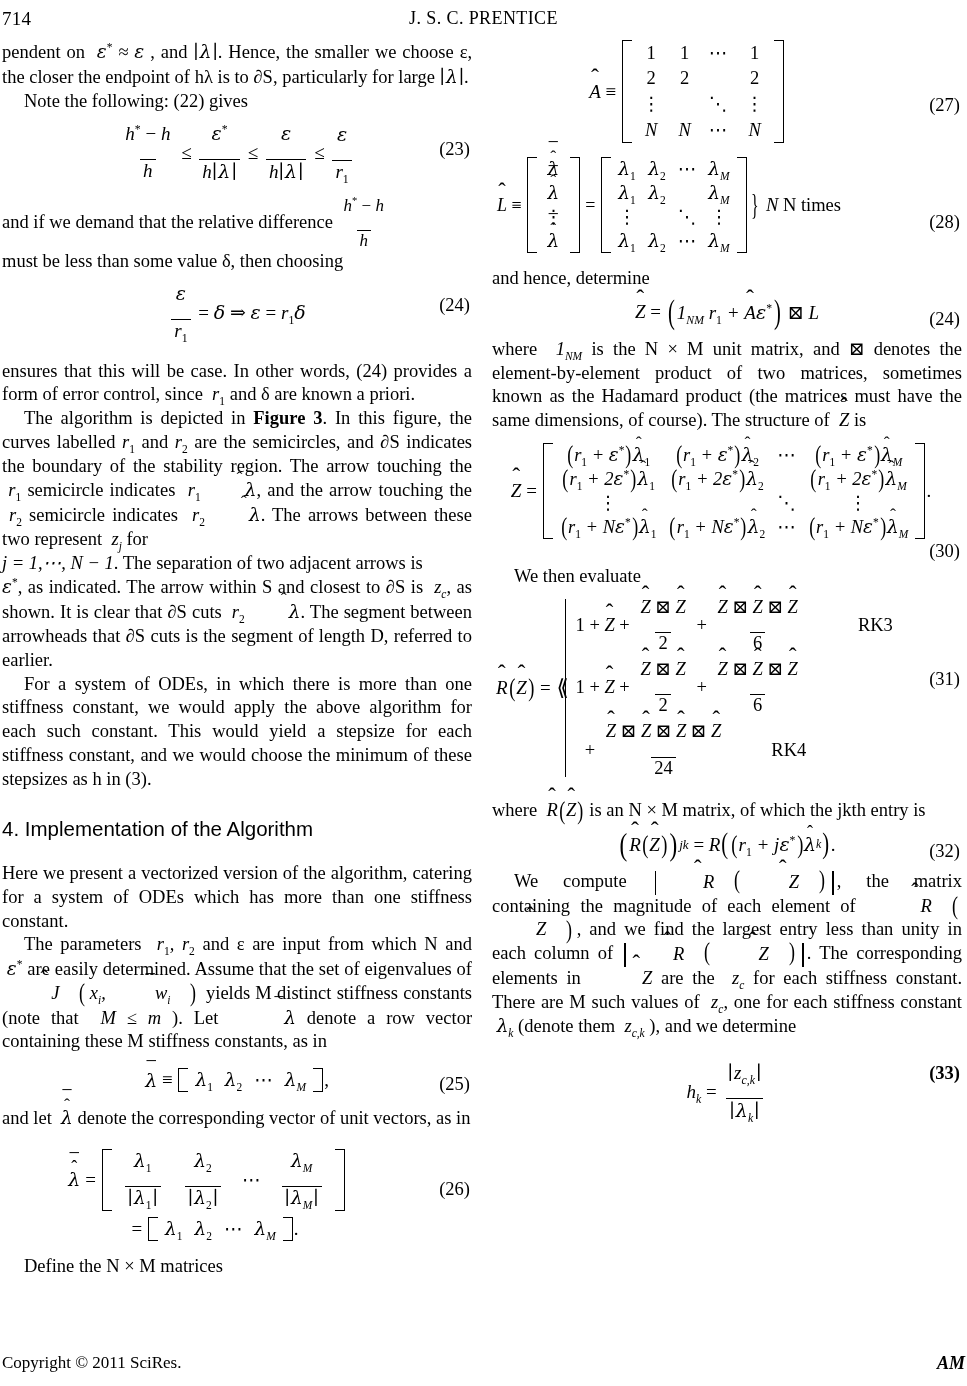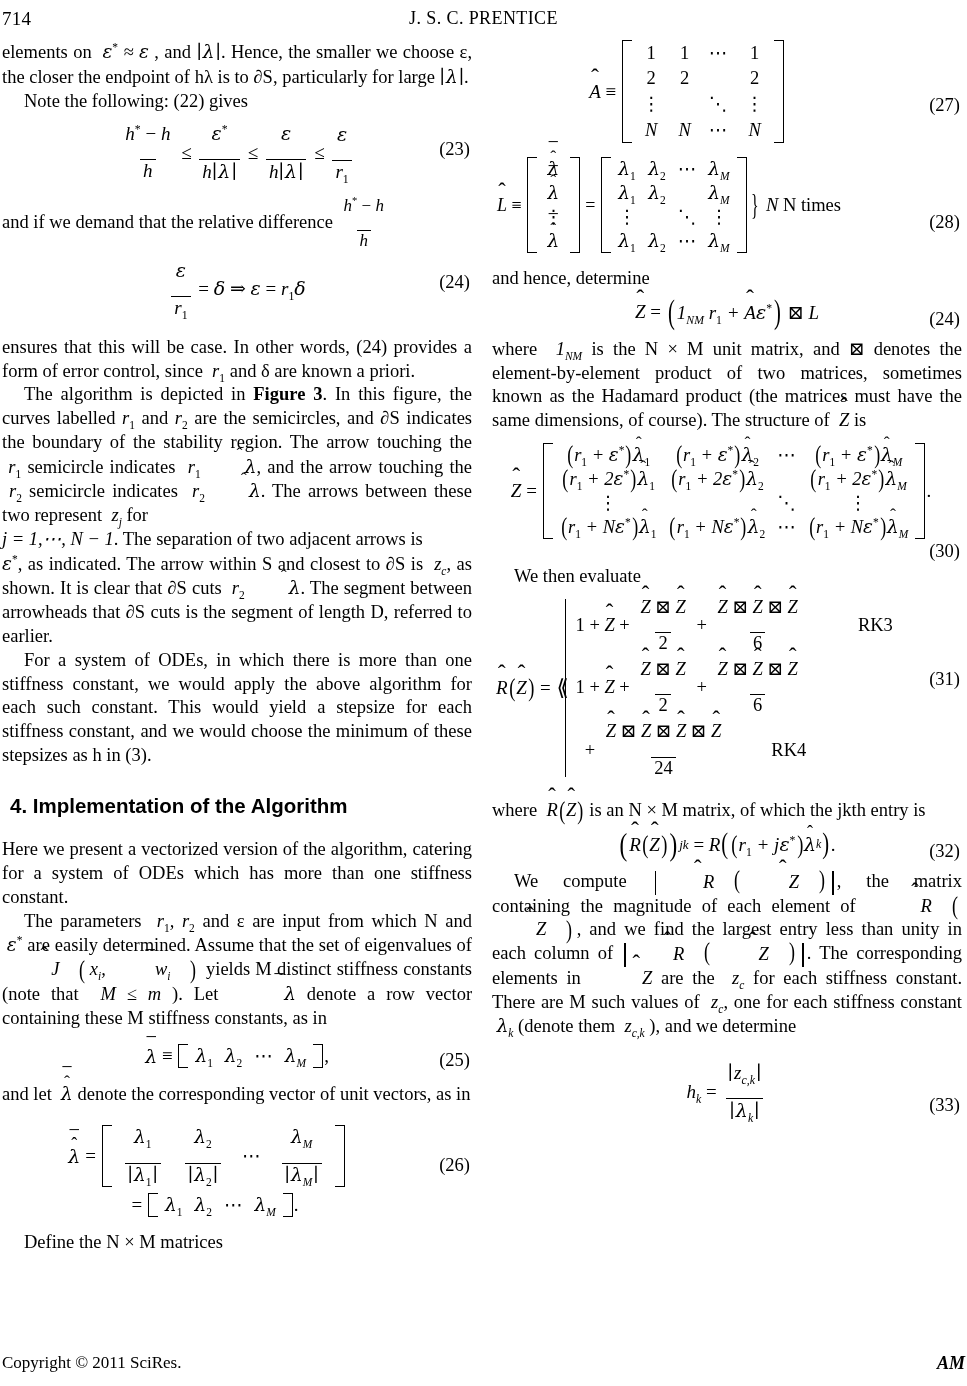--- a/index.html
+++ b/index.html
@@ -60,22 +60,22 @@
     line-height: 1.285;
     text-align: justify;
     text-justify: inter-word;
     hyphens: manual;
   }
   p.indent { text-indent: 22px; }
 
   h2.section {
     font-family: "Liberation Sans", "DejaVu Sans", sans-serif;
     font-size: 20.5px;
-    font-weight: bold;
-    margin: 26px 0 20px 8px;
+    font-weight: normal;
+    margin: 26px 0 20px 0;
     line-height: 1.2;
   }
 
   
   .m { font-style: italic; font-family: "Liberation Serif","DejaVu Serif",serif; }
   .gr { font-family: "DejaVu Serif", serif; font-style: italic; }
   sub.s, sup.s { font-size: .62em; font-style: normal; line-height: 0; }
   sub.si { font-size: .62em; font-style: italic; line-height: 0; }
 
   .eqline {
@@ -240,21 +240,21 @@
 <div class="page">
 
   <div class="runhead">
     <div class="folio">714</div>
     <div class="author">J. S. C. PRENTICE</div>
   </div>
 
   <div class="col col-left">
 
     <p class="body">
-      <span>elements on</span>
+      <span>pendent on</span>
       <span class="m">&nbsp;<span class="gr">ε</span><sup class="s">*</sup> ≈ <span class="gr">ε</span>&nbsp;</span><span>, and</span>
       <span class="m abs"><span class="gr">λ</span></span><span>. Hence, the smaller we choose ε, the closer the endpoint of hλ is to ∂S, particularly for large</span>
       <span class="m abs"><span class="gr">λ</span></span><span>.</span>
     </p>
 
     <p class="body indent">
       <span>Note the following: (22) gives</span>
     </p>
 
     <div class="sp10"></div>
@@ -283,20 +283,21 @@
       <div class="eqno" style="top:16px;">(23)</div>
     </div>
     <div class="sp14"></div>
 
     <p class="body">
       <span>and if we demand that the relative difference</span>
       <span class="frac" style="font-size:17px;">
         <span class="num"><span class="m">h</span><sup class="s">*</sup> − <span class="m">h</span></span>
         <span class="den"><span class="m">h</span></span>
       </span><br>
+      <span>must be less than some value δ, then choosing</span>
     </p>
 
     <div class="sp10"></div>
     <div class="eqline">
       <div class="eqbox" style="font-size:19px;">
         <span class="frac">
           <span class="num"><span class="gr">ε</span></span>
           <span class="den"><span class="m">r</span><sub class="s">1</sub></span>
         </span>
         <span>&nbsp;=&nbsp;<span class="gr">δ</span> ⇒ <span class="gr">ε</span> = <span class="m">r</span><sub class="s">1</sub><span class="gr">δ</span></span>
@@ -733,21 +734,21 @@
     <div class="sp24"></div>
     <div class="eqline">
       <div class="eqbox" style="font-size:19px;">
         <span class="m">h<sub class="si">k</sub></span>
         <span>&nbsp;=&nbsp;</span>
         <span class="frac">
           <span class="num m abs"><span>z<sub class="si">c,k</sub></span></span>
           <span class="den m abs"><span><span class="gr">λ</span><sub class="si">k</sub></span></span>
         </span>
       </div>
-      <div class="eqno" style="top:32px;">(33)</div>
+      <div class="eqno" style="top:0;font-weight:bold;">(33)</div>
     </div>
 
   </div>
 
   <div class="footer clearfix">
     <span class="cp">Copyright © 2011 SciRes.</span>
     <span class="am">AM</span>
   </div>
 
 </div>

